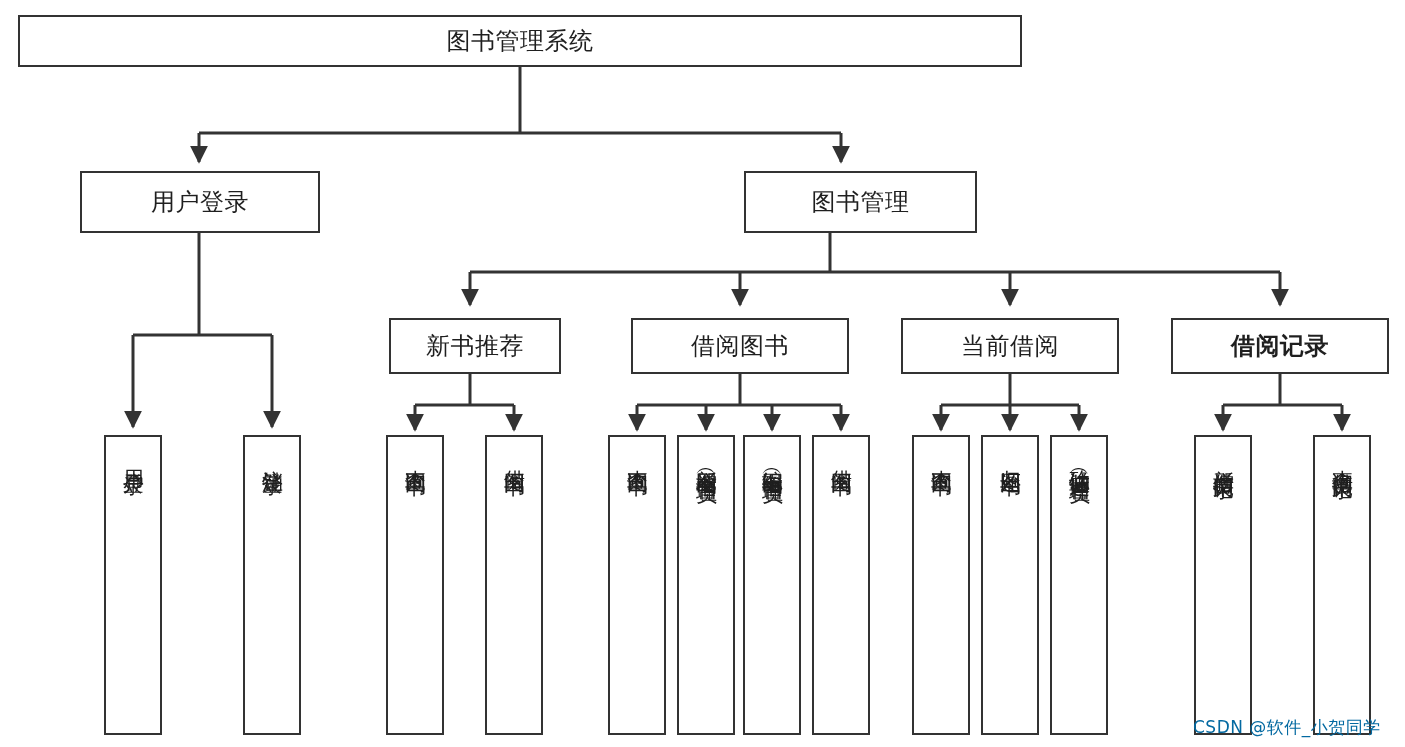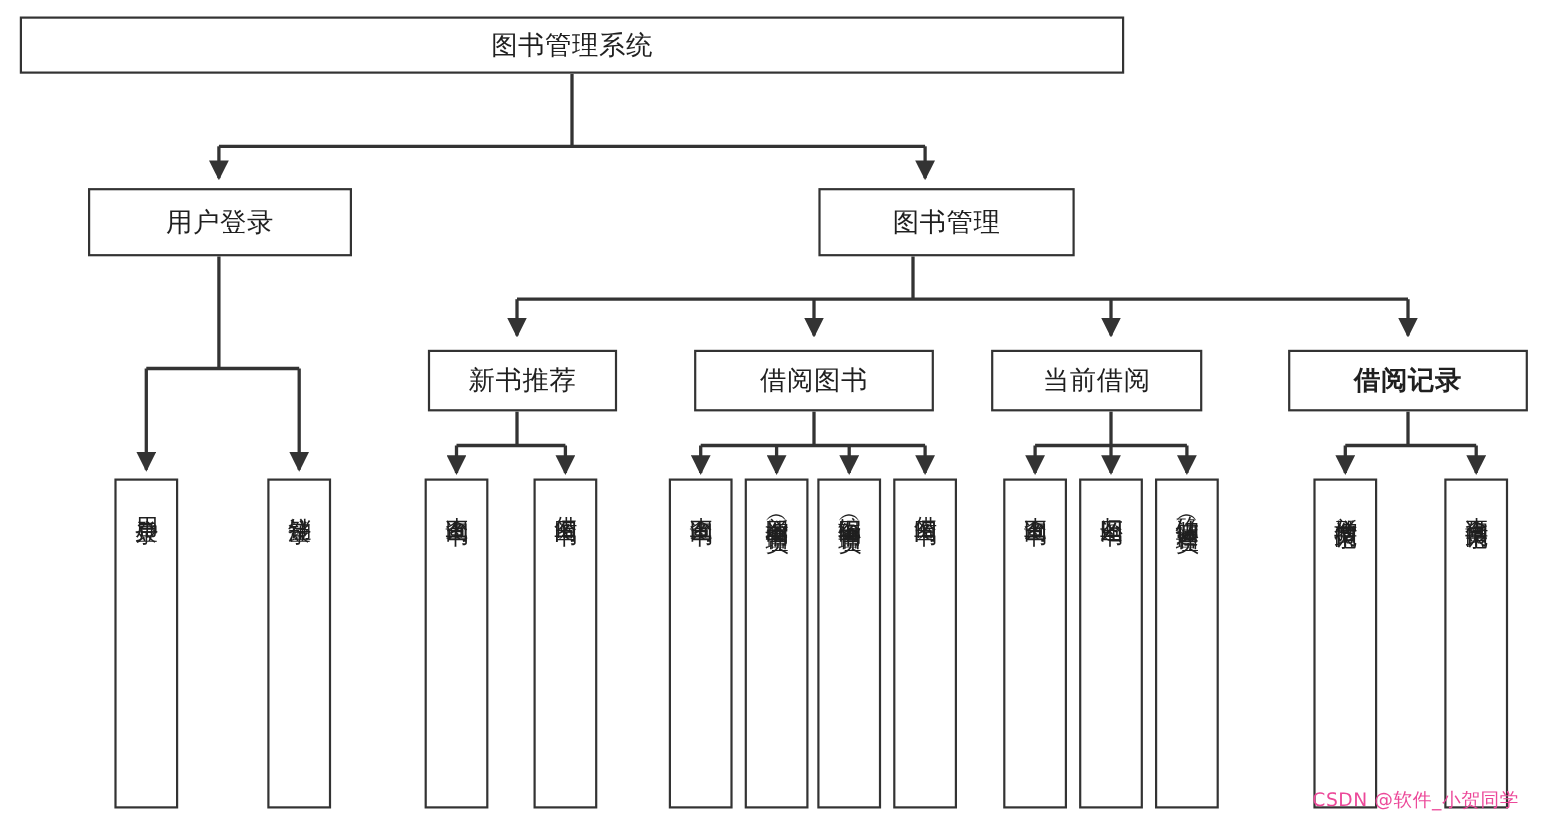--- a/index.html
+++ b/index.html
@@ -59,21 +59,21 @@
     text-orientation: upright;
     font-size: 21px;
     line-height: 1.28;
     letter-spacing: 2px;
     white-space: normal;
     max-height: 270px;
   }
   .watermark {
     position: absolute;
     font-size: 17px;
-    color: #ec4899;
+    color: #0369a1;
     white-space: nowrap;
     z-index: 3;
     letter-spacing: 0.5px;
     text-align: center;
   }
 </style>
 </head>
 <body>
 
 <div id="canvas">
@@ -141,21 +141,21 @@
   </div>
 
   <div class="node h" style="left:361px; top:318px; width:172px; height:56px;margin-left:28px;">
     <span class="node-label">新书推荐</span>
   </div>
 
   <div class="node h" style="left:631px; top:318px; width:218px; height:56px;">
     <span class="node-label">借阅图书</span>
   </div>
 
-  <div class="node h" style="left:901px; top:318px; width:192px; height:56px;">
+  <div class="node h" style="left:901px; top:318px; width:218px; height:56px;">
     <span class="node-label">当前借阅</span>
   </div>
 
   <div class="node h" style="left:1171px; top:318px; width:218px; height:56px;font-weight:bold;">
     <span class="node-label">借阅记录</span>
   </div>
 
   <div class="node v" style="left:104px; top:435px; width:58px; height:300px;">
     <span class="node-label">用户登录</span>
   </div>

